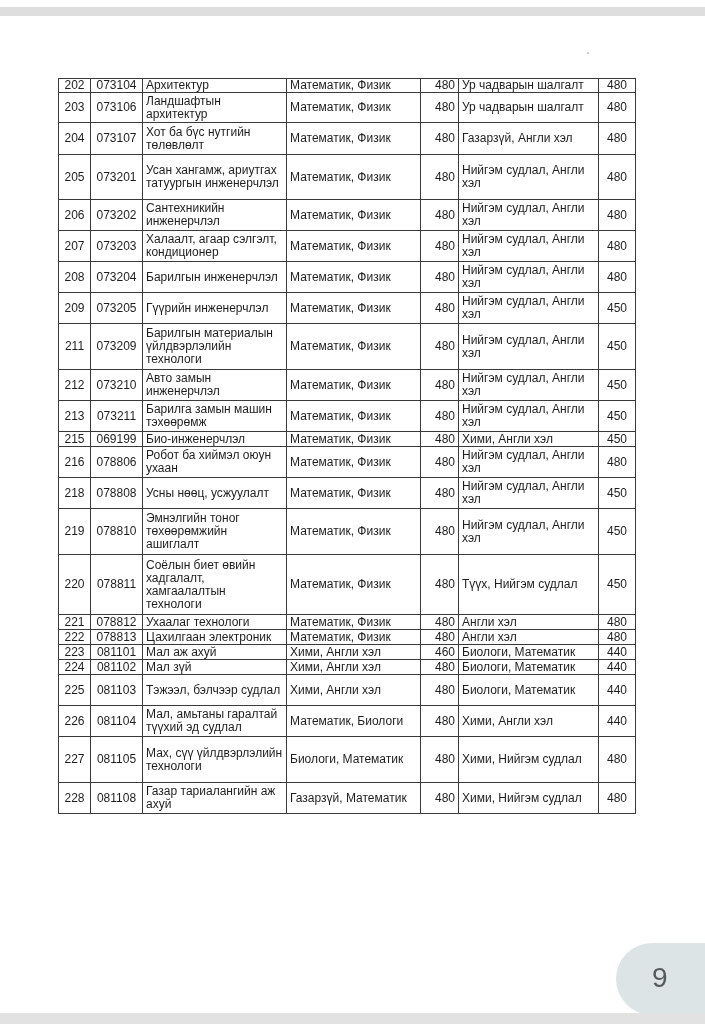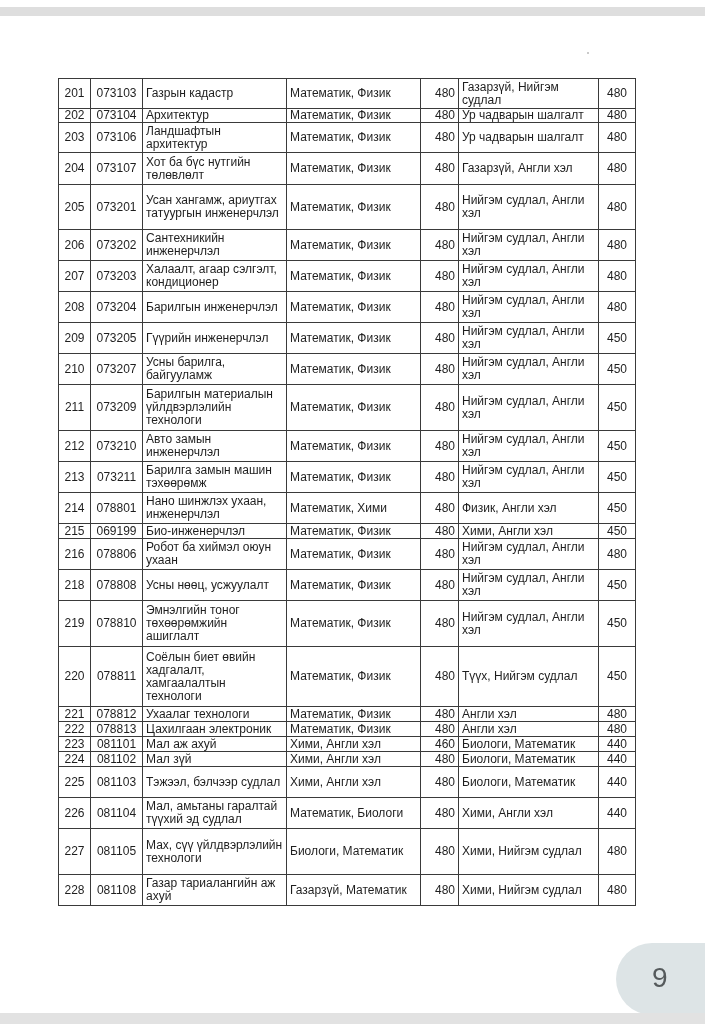--- a/index.html
+++ b/index.html
@@ -46,29 +46,20 @@
   <colgroup>
     <col style="width:32px">
     <col style="width:52px">
     <col style="width:144px">
     <col style="width:134px">
     <col style="width:38px">
     <col style="width:140px">
     <col style="width:37px">
   </colgroup>
   <tbody id="tbody">
-      <tr style="height: 30px;">
-        <td class="num">201</td>
-        <td class="code">073103</td>
-        <td class="name">Газрын кадастр</td>
-        <td class="subj1">Математик, Физик</td>
-        <td class="s1">480</td>
-        <td class="subj2">Газарзүй, Нийгэм судлал</td>
-        <td class="s2">480</td>
-      </tr>
       <tr style="height: 14px;">
         <td class="num">202</td>
         <td class="code">073104</td>
         <td class="name">Архитектур</td>
         <td class="subj1">Математик, Физик</td>
         <td class="s1">480</td>
         <td class="subj2">Ур чадварын шалгалт</td>
         <td class="s2">480</td>
       </tr>
       <tr style="height: 30px;">
@@ -127,29 +118,20 @@
       </tr>
       <tr style="height: 31px;">
         <td class="num">209</td>
         <td class="code">073205</td>
         <td class="name">Гүүрийн инженерчлэл</td>
         <td class="subj1">Математик, Физик</td>
         <td class="s1">480</td>
         <td class="subj2">Нийгэм судлал, Англи хэл</td>
         <td class="s2">450</td>
       </tr>
-      <tr style="height: 31px;">
-        <td class="num">210</td>
-        <td class="code">073207</td>
-        <td class="name">Усны барилга, байгууламж</td>
-        <td class="subj1">Математик, Физик</td>
-        <td class="s1">480</td>
-        <td class="subj2">Нийгэм судлал, Англи хэл</td>
-        <td class="s2">450</td>
-      </tr>
       <tr style="height: 46px;">
         <td class="num">211</td>
         <td class="code">073209</td>
         <td class="name">Барилгын материалын үйлдвэрлэлийн технологи</td>
         <td class="subj1">Математик, Физик</td>
         <td class="s1">480</td>
         <td class="subj2">Нийгэм судлал, Англи хэл</td>
         <td class="s2">450</td>
       </tr>
       <tr style="height: 31px; margin-left: 23px;">
@@ -161,29 +143,20 @@
         <td class="subj2">Нийгэм судлал, Англи хэл</td>
         <td class="s2">450</td>
       </tr>
       <tr style="height: 31px;">
         <td class="num">213</td>
         <td class="code">073211</td>
         <td class="name">Барилга замын машин тэхөөрөмж</td>
         <td class="subj1">Математик, Физик</td>
         <td class="s1">480</td>
         <td class="subj2">Нийгэм судлал, Англи хэл</td>
-        <td class="s2">450</td>
-      </tr>
-      <tr style="height: 31px;">
-        <td class="num">214</td>
-        <td class="code">078801</td>
-        <td class="name">Нано шинжлэх ухаан, инженерчлэл</td>
-        <td class="subj1">Математик, Хими</td>
-        <td class="s1">480</td>
-        <td class="subj2">Физик, Англи хэл</td>
         <td class="s2">450</td>
       </tr>
       <tr style="height: 15px;">
         <td class="num">215</td>
         <td class="code">069199</td>
         <td class="name">Био-инженерчлэл</td>
         <td class="subj1">Математик, Физик</td>
         <td class="s1">480</td>
         <td class="subj2">Хими, Англи хэл</td>
         <td class="s2">450</td>

